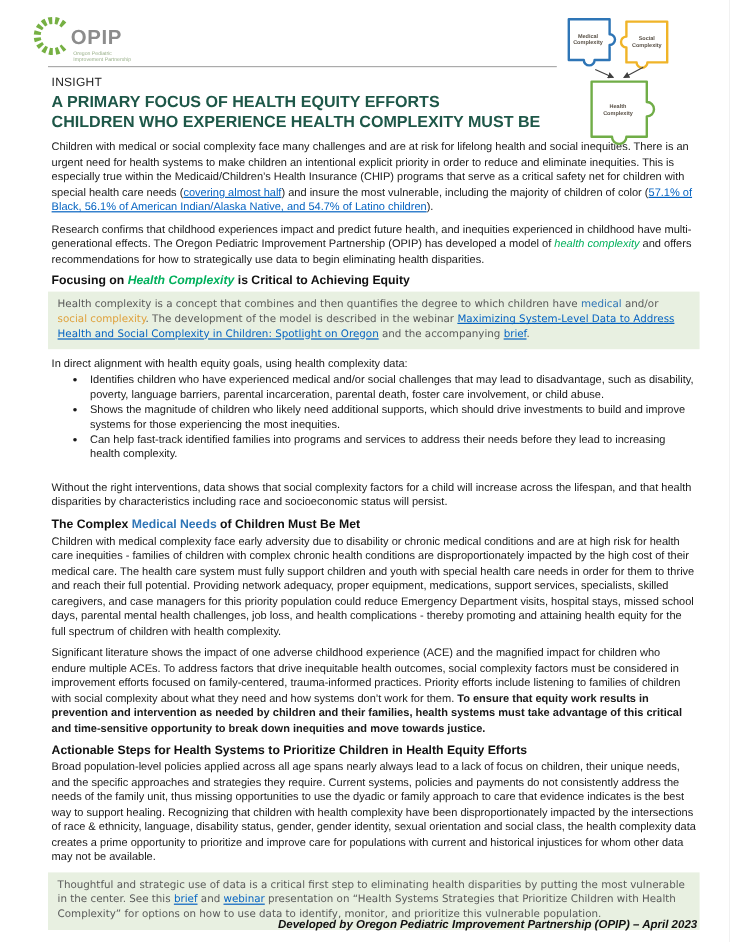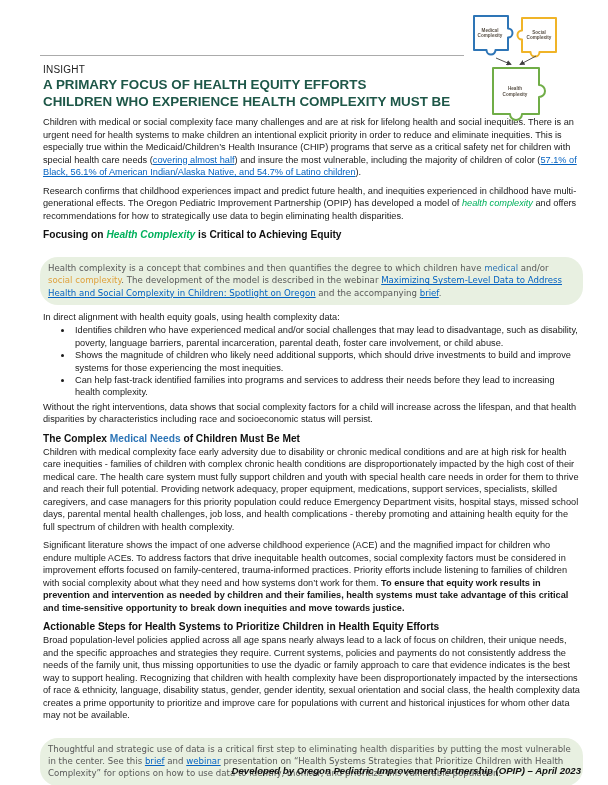--- a/index.html
+++ b/index.html
@@ -7,38 +7,46 @@
         font-family:"Liberation Sans",sans-serif;color:#1a1a1a;margin:0 auto;}
   .logo{position:absolute;left:22px;top:8px;}
   .rule{position:absolute;left:40px;top:55px;width:424px;height:1px;background:#ababab;}
   .puzzle{position:absolute;right:2px;top:6px;}
   .content{padding:64px 27px 0 43px;}
   .kicker{font-size:10px;font-weight:normal;letter-spacing:.2px;color:#222;}
   .title{margin:2px 0 6px;font-size:13.4px;line-height:16.5px;font-weight:bold;color:var(--title);}
   p.body{font-size:9.2px;line-height:12.5px;margin:0 0 6px;}
   .h{font-size:10.2px;font-weight:bold;margin:1px 0 1px;line-height:13px;color:#111;}
   .box{background:var(--boxbg);color:#595959;font-family:"DejaVu Sans",sans-serif;
-       font-size:8.6px;line-height:12.3px;padding:5px 8px 6px;margin:16px -2px 6px -3px;border-radius:18px;}
-  ul.blist{margin:0 0 2px;padding-left:30px;}
+       font-size:8.6px;line-height:12.3px;padding:5px 8px 6px;margin:2px -2px 6px -3px;}
+  ul.blist{margin:0 0 15px;padding-left:30px;}
   ul.blist li{font-size:9.2px;line-height:12.4px;padding-left:2px;margin:0;}
   .footer{position:absolute;right:27px;bottom:9px;font-size:9.6px;font-weight:bold;font-style:italic;color:#111;}
   .seg-plain{}
   .seg-link{color:var(--link);text-decoration:underline;cursor:pointer;}
   .seg-green{color:var(--green);font-style:italic;}
   .seg-blue{color:var(--blue);}
   .seg-orange{color:var(--orange);}
   .seg-bold{font-weight:bold;}
   a.seg-link{cursor:pointer;}
   svg text{font-family:"Liberation Sans",sans-serif;}
 </style>
 </head>
 <body>
 
 <div class="page">
 
+  <div class="logo">
+    <svg width="120" height="50" viewBox="0 0 120 50">
+      <path d="M31.2 12.8 A13 13 0 1 0 31.2 31.2" fill="none" stroke="#76B043" stroke-width="5.8" stroke-dasharray="3 2.3"></path>
+      <text x="37" y="29" font-size="17" font-weight="bold" fill="#8C8C8C" letter-spacing="0.5">OPIP</text>
+      <text x="39" y="37.5" font-size="4.3" fill="#9BB18C">Oregon Pediatric</text>
+      <text x="39" y="42.5" font-size="4.3" fill="#9BB18C">Improvement Partnership</text>
+    </svg>
+  </div>
 
   <div class="rule"></div>
 
   <svg class="puzzle" width="140" height="128" viewBox="0 0 140 128">
     <defs>
       <marker id="ah" markerWidth="6" markerHeight="6" refX="5" refY="3" orient="auto">
         <path d="M0 0 L6 3 L0 6 Z" fill="#404040"></path>
       </marker>
     </defs>
 

